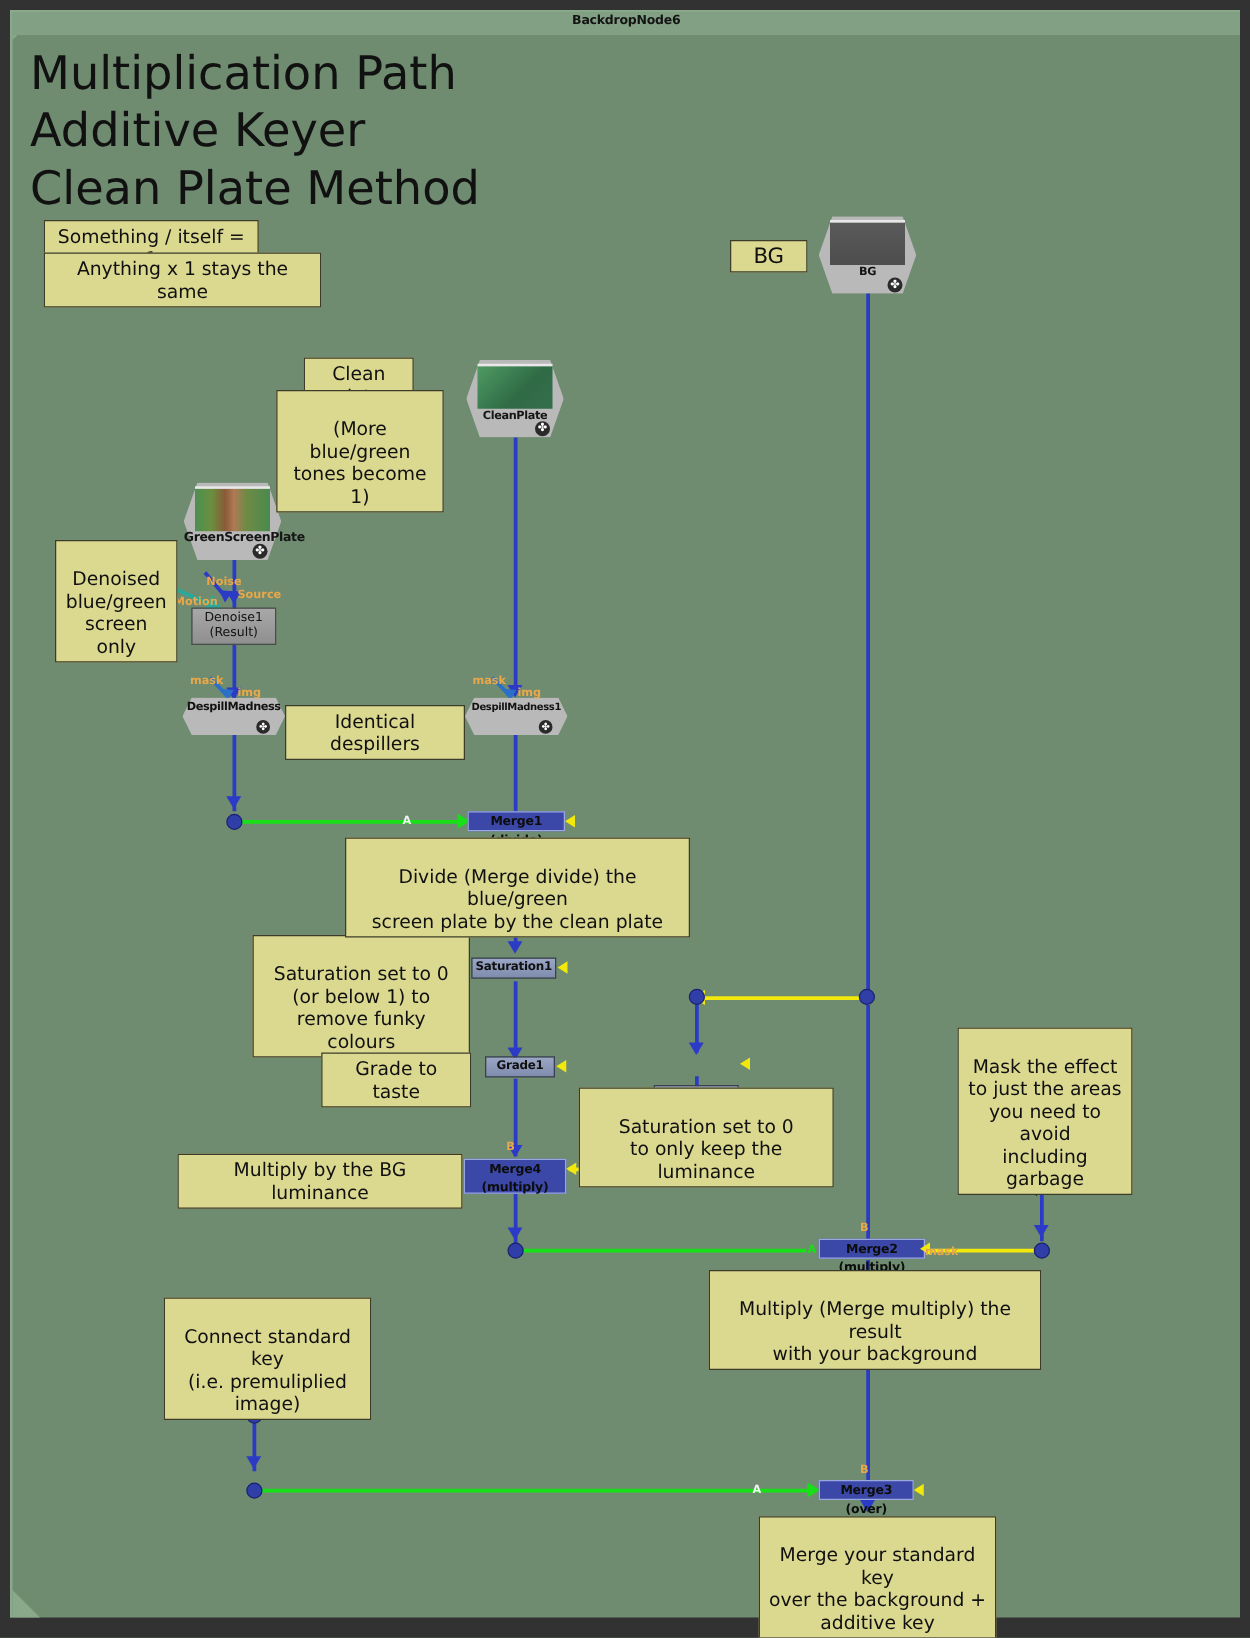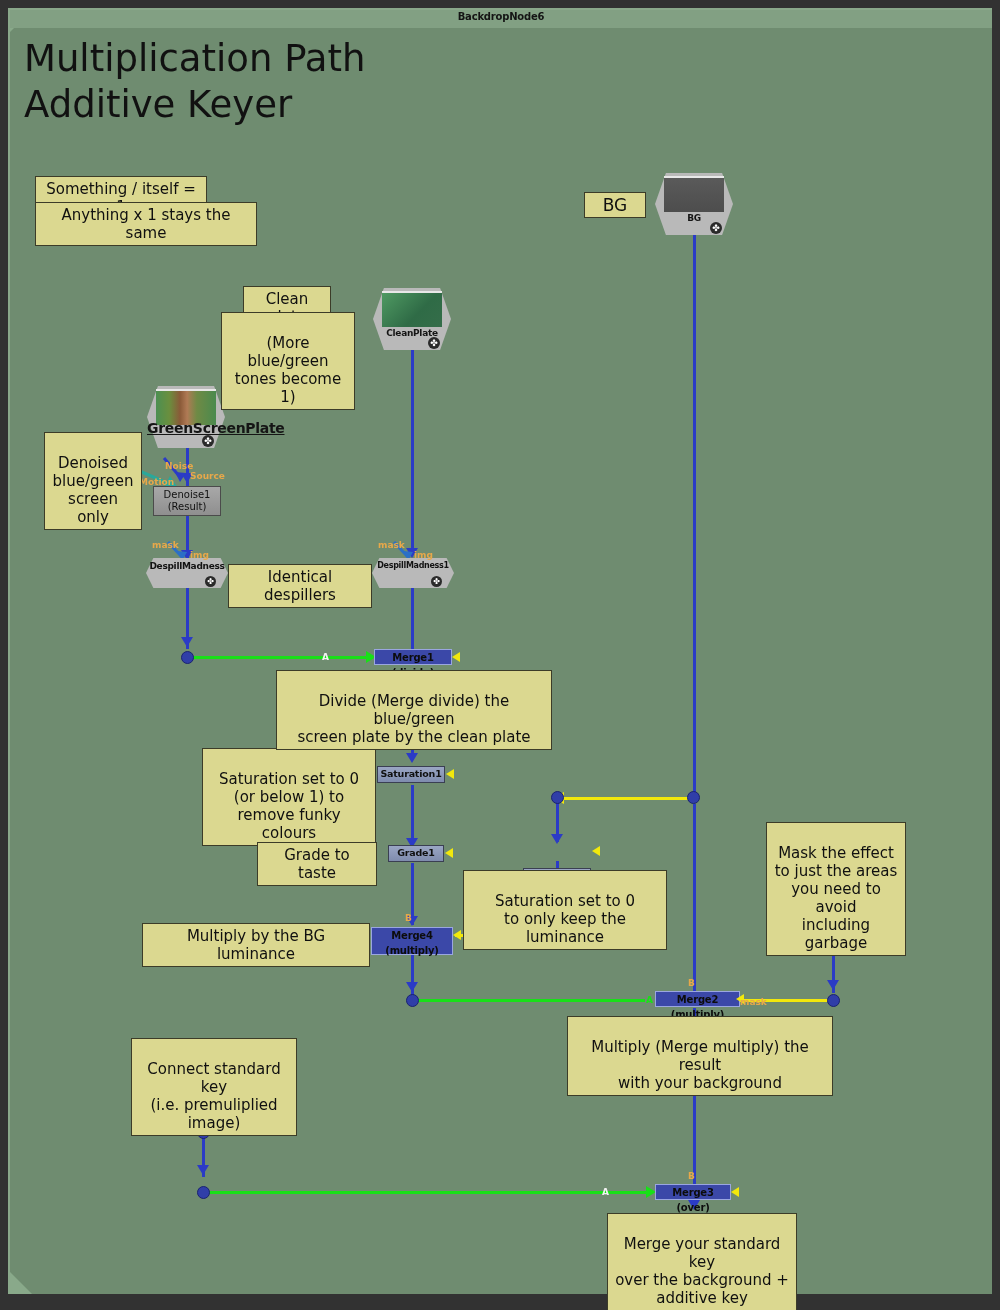--- a/index.html
+++ b/index.html
@@ -193,20 +193,21 @@
 
 <div id="backdrop">
   <div id="backdrop-corner-tl"></div>
   <div id="backdrop-corner-bl"></div>
   <div id="backdrop-header"></div>
   <div id="backdrop-title">BackdropNode6</div>
 
   <div id="main-title">
     <div>Multiplication Path</div>
     <div>Additive Keyer</div>
+    <div>Clean Plate Method</div>
   </div>
 </div>
 
 <div class="pipe v" style="left:693px; top:234px; height:564px;"></div>
 <div class="pipe v" style="left:693px; top:804px; height:190px;"></div>
 <div class="dot" style="left:687px; top:791px;"></div>
 
 <div class="pipe yellow h" style="left:562px; top:797px; width:128px;"></div>
 <div class="arrow-left-y" style="left:553px; top:792px;"></div>
 <div class="dot" style="left:551px; top:791px;"></div>
@@ -277,21 +278,21 @@
 <div class="readnode" style="left:373px; top:288px;">
   <div class="hex"></div>
   <div class="thumb" style="background:linear-gradient(135deg,#4f9a62,#2f6b46 60%,#356d4a);"></div>
   <div class="rlabel">CleanPlate</div>
   <div class="rbadge">✤</div>
 </div>
 
 <div class="readnode" style="left:147px; top:386px;">
   <div class="hex"></div>
   <div class="thumb" style="background:linear-gradient(90deg,#4c8f52 0%,#6a8f3e 22%,#8a5a38 40%,#b07a55 52%,#6f8a45 68%,#4a8a4e 100%);"></div>
-  <div class="rlabel" style="font-size:14px;text-decoration:underline;">GreenScreenPlate</div>
+  <div class="rlabel" style="font-size:10px;">GreenScreenPlate</div>
   <div class="rbadge">✤</div>
 </div>
 
 <div class="rectnode" style="left:153px; top:486px; width:68px; height:30px;">
   <div>Denoise1</div>
   <div>(Result)</div>
 </div>
 <div class="portlab orange" style="left:165px; top:461px;">Noise</div>
 <div class="portlab orange" style="left:190px; top:471px;">Source</div>
 <div class="portlab orange" style="left:139px; top:477px;">Motion</div>

